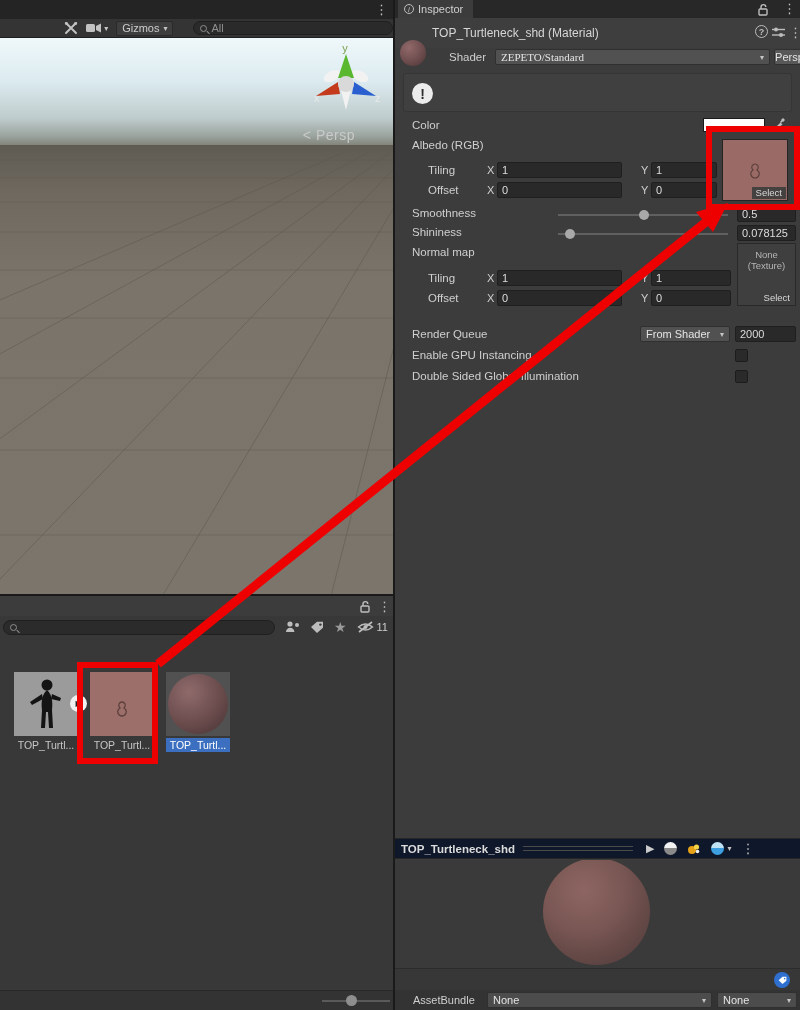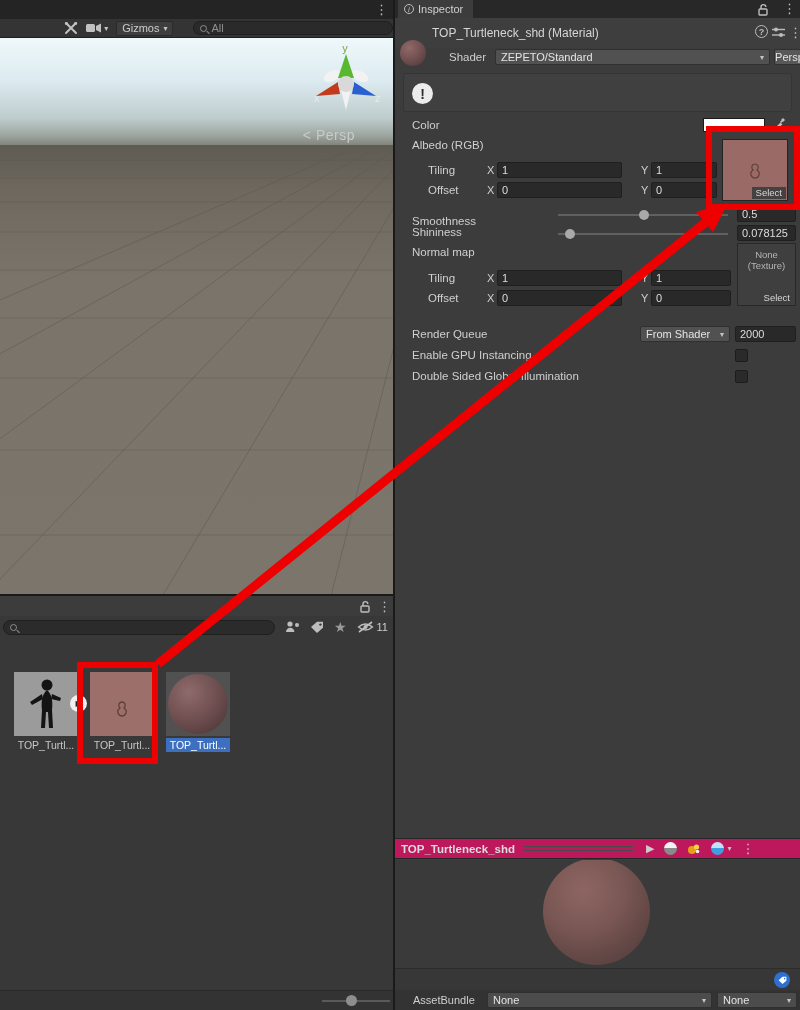--- a/index.html
+++ b/index.html
@@ -52,21 +52,21 @@
   .row-label { position:absolute; color:#cfcfcf; font-size:11.5px; }
   .field { position:absolute; background:#292929; border:1px solid #1f1f1f; border-radius:2px; height:16px; color:#dddddd; font-size:11px; line-height:14px; padding:0 4px; }
   .axis-label { position:absolute; color:#cfcfcf; font-size:11px; }
   .slider-track { position:absolute; height:2px; background:#606060; }
   .slider-knob { position:absolute; width:10px; height:10px; border-radius:50%; background:#a9a9a9; }
   .checkbox { position:absolute; width:13px; height:13px; background:#2a2a2a; border:1px solid #1c1c1c; border-radius:2px; }
   #albedo-slot { position:absolute; left:327px; top:139px; width:66px; height:62px; background:#9a6b66; border:1px solid #242424; }
   .select-btn { position:absolute; right:1px; bottom:1px; background:rgba(62,62,62,.92); color:#d8d8d8; font-size:9.5px; padding:0 4px; height:12px; line-height:12px; }
   #normal-slot { position:absolute; left:342px; top:243px; width:59px; height:63px; background:#3f3f3f; border:1px solid #292929; color:#b5b5b5; font-size:9.5px; text-align:center; padding-top:5px; line-height:11px; }
 
-  #preview-header { position:absolute; left:0; top:838px; width:405px; height:21px; background:#be185d; border-top:1px solid #262626; border-bottom:1px solid #262626; display:flex; align-items:center; }
+  #preview-header { position:absolute; left:0; top:838px; width:405px; height:21px; background:#0f172a; border-top:1px solid #262626; border-bottom:1px solid #262626; display:flex; align-items:center; }
   .handle-lines { width:110px; height:5px; border-top:1px solid #4a4a4a; border-bottom:1px solid #4a4a4a; margin:0 8px; }
   .ph-icon { margin:0 5px; display:flex; align-items:center; color:#cccccc; }
   #preview-area { position:absolute; left:0; top:860px; width:405px; height:108px; background:#3a3a3a; overflow:hidden; }
   #preview-sphere { position:absolute; left:148px; top:-2px; width:107px; height:107px; border-radius:50%; background:radial-gradient(circle at 38% 30%, #8d6663, #7a5754 40%, #604644 72%, #4e3a38 100%); }
   #tagbar { position:absolute; left:0; top:968px; width:405px; height:22px; background:#373737; border-top:1px solid #2c2c2c; }
   #tag-circle { position:absolute; right:10px; top:3px; width:16px; height:16px; border-radius:50%; background:#2f6fd0; display:flex; align-items:center; justify-content:center; }
   #ab-row { position:absolute; left:0; top:990px; width:405px; height:20px; background:#333333; }
 
   
   svg { display:block; }
@@ -255,21 +255,21 @@
             <line x1="0" y1="8" x2="13" y2="8" stroke="#bdbdbd" stroke-width="1.4"></line>
             <circle cx="4" cy="2.5" r="2" fill="#bdbdbd"></circle>
             <circle cx="9" cy="8" r="2" fill="#bdbdbd"></circle>
           </svg>
       </span>
       <span class="abs tb-icon" style="left:394px;top:8px;font-size:13px;">⋮</span>
     </div>
 
     <div id="shader-row">
       <span class="row-label" style="left:37px;top:3px;">Shader</span>
-      <div class="dropdown abs" style="left:83px;top:1px;width:275px;">
+      <div class="dropdown abs" style="left:83px;top:1px;width:275px;font-family:Liberation Serif, serif;">
         <span>ZEPETO/Standard</span>
         <span class="dd-arrow">▾</span>
       </div>
       <div class="btn abs" style="left:362px;top:1px;width:40px;">
         <span>Persp...</span>
       </div>
     </div>
 
     <div id="warn-box">
       <div id="warn-icon">!</div>
@@ -298,21 +298,21 @@
     <div class="field" style="left:102px;top:162px;width:125px;">1</div>
     <span class="axis-label" style="left:246px;top:164px;">Y</span>
     <div class="field" style="left:256px;top:162px;width:66px;">1</div>
 
     <span class="row-label" style="left:33px;top:184px;">Offset</span>
     <span class="axis-label" style="left:92px;top:184px;">X</span>
     <div class="field" style="left:102px;top:182px;width:125px;">0</div>
     <span class="axis-label" style="left:246px;top:184px;">Y</span>
     <div class="field" style="left:256px;top:182px;width:66px;">0</div>
 
-    <span class="row-label" style="left:17px;top:207px;margin-top:8px;">Smoothness</span>
+    <span class="row-label" style="left:17px;top:207px;">Smoothness</span>
     <div class="slider-track" style="left:163px;top:214px;width:170px;"></div>
     <div class="slider-knob" style="left:244px;top:210px;"></div>
     <div class="field" style="left:342px;top:206px;width:59px;">0.5</div>
 
     <span class="row-label" style="left:17px;top:226px;">Shininess</span>
     <div class="slider-track" style="left:163px;top:233px;width:170px;"></div>
     <div class="slider-knob" style="left:170px;top:229px;"></div>
     <div class="field" style="left:342px;top:225px;width:59px;">0.078125</div>
 
     <span class="row-label" style="left:17px;top:246px;">Normal map</span>

